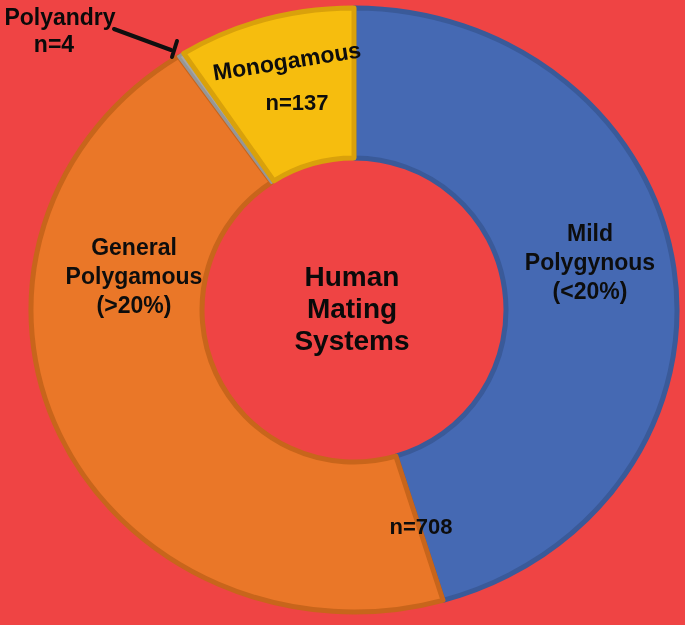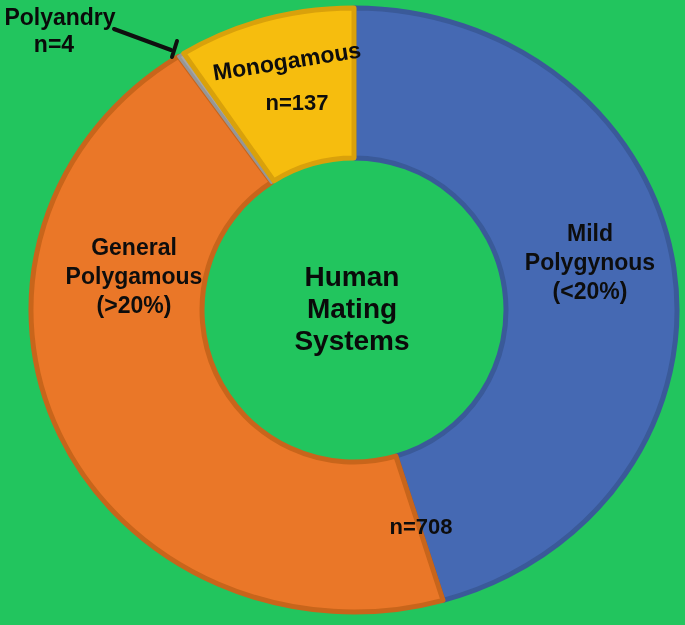--- a/index.html
+++ b/index.html
@@ -8,21 +8,21 @@
     background: #ffffff;
     width: 685px;
     height: 625px;
     overflow: hidden;
     font-family: "Liberation Sans", "DejaVu Sans", sans-serif;
   }
   .stage {
     position: relative;
     width: 685px;
     height: 625px;
-    background: #22c55e;
+    background: #ef4444;
   }
   svg { display: block; }
   .seg-label {
     font-family: "Liberation Sans", "DejaVu Sans", sans-serif;
     font-weight: bold;
     font-size: 23px;
     fill: #0d0d0d;
   }
   .n-label {
     font-family: "Liberation Sans", "DejaVu Sans", sans-serif;

